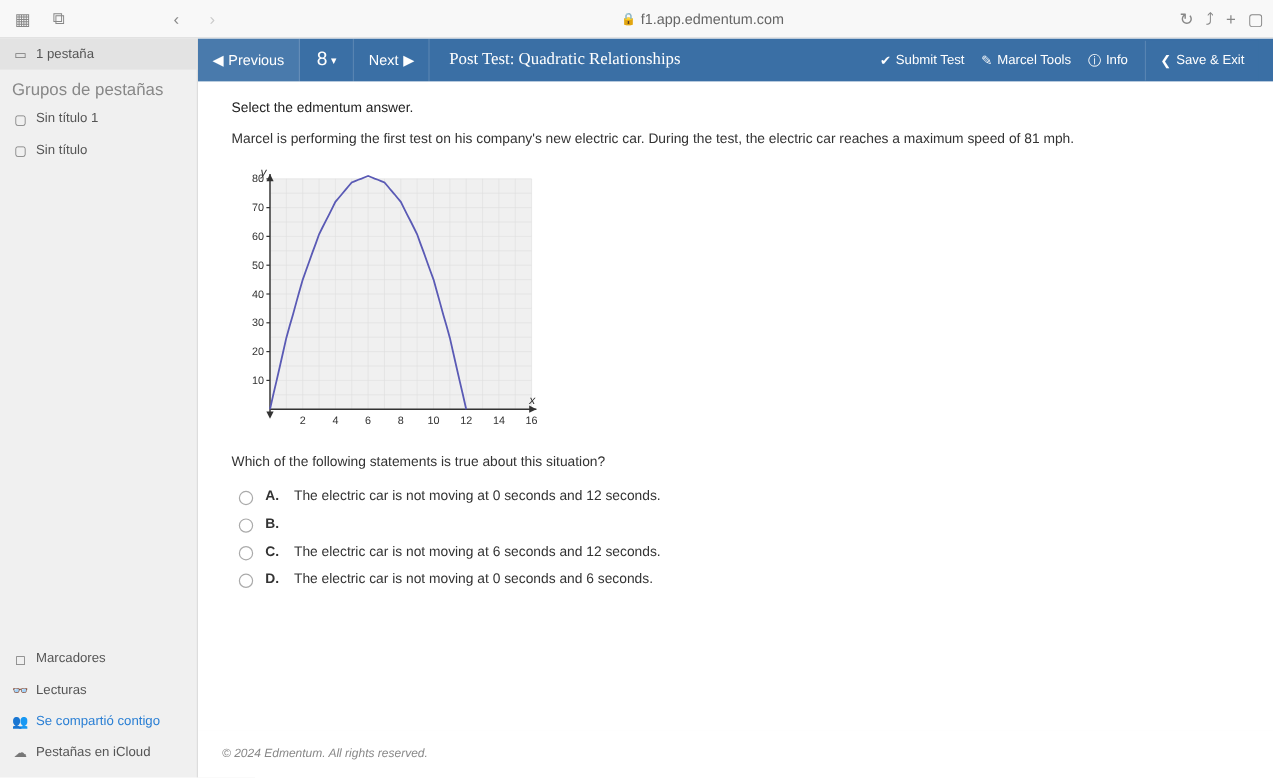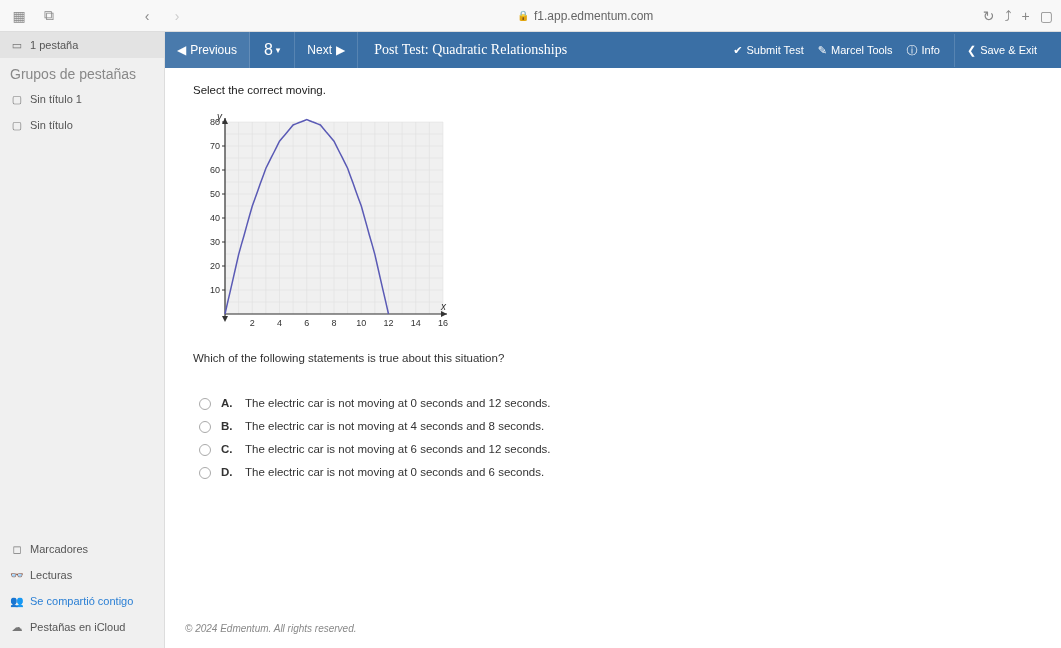--- a/index.html
+++ b/index.html
@@ -156,21 +156,21 @@
       margin-bottom: 8px;
       line-height: 1.5;
     }
     .graph-container {
       margin: 10px 0 14px;
     }
     .graph-container svg {
       display: block;
     }
     .choices-intro {
-      margin: 10px 0 28px;
+      margin: 10px 0 12px;
     }
     .choices {
       list-style: none;
       margin-left: 6px;
     }
     .choice {
       display: flex;
       align-items: flex-start;
       gap: 10px;
       padding: 5px 0;
@@ -284,21 +284,22 @@
           <span>Info</span>
         </div>
         <div class="header-right-btn save-exit">
           <span>❮</span>
           <span>Save &amp; Exit</span>
         </div>
       </div>
     </div>
 
     <div class="question-body">
-      <p class="instruction">Select the correct moving.</p>
+      <p class="instruction">Select the edmentum answer.</p>
+      <p class="q-text">Marcel is performing the first test on his company's new electric car. During the test, the electric car reaches a maximum speed of 81 mph.</p>
 
       <div class="graph-container">
         <svg id="chart-svg" width="260" height="230">
             <rect x="32" y="14" width="218" height="192" fill="#f0f0f0"></rect>
             <line x1="32" y1="14" x2="32" y2="206" stroke="#ddd" stroke-width="0.5"></line>
             <line x1="45.625" y1="14" x2="45.625" y2="206" stroke="#ddd" stroke-width="0.5"></line>
             <line x1="59.25" y1="14" x2="59.25" y2="206" stroke="#ddd" stroke-width="0.5"></line>
             <line x1="72.875" y1="14" x2="72.875" y2="206" stroke="#ddd" stroke-width="0.5"></line>
             <line x1="86.5" y1="14" x2="86.5" y2="206" stroke="#ddd" stroke-width="0.5"></line>
             <line x1="100.125" y1="14" x2="100.125" y2="206" stroke="#ddd" stroke-width="0.5"></line>
@@ -369,21 +370,20 @@
 
       <ul class="choices">
         <li class="choice">
           <span class="radio"></span>
           <span class="choice-letter">A.</span>
           <span>The electric car is not moving at 0 seconds and 12 seconds.</span>
         </li>
         <li class="choice">
           <span class="radio"></span>
           <span class="choice-letter">B.</span>
-          <span>The electric car is not moving at 4 seconds and 8 seconds.</span>
         </li>
         <li class="choice">
           <span class="radio"></span>
           <span class="choice-letter">C.</span>
           <span>The electric car is not moving at 6 seconds and 12 seconds.</span>
         </li>
         <li class="choice">
           <span class="radio"></span>
           <span class="choice-letter">D.</span>
           <span>The electric car is not moving at 0 seconds and 6 seconds.</span>

